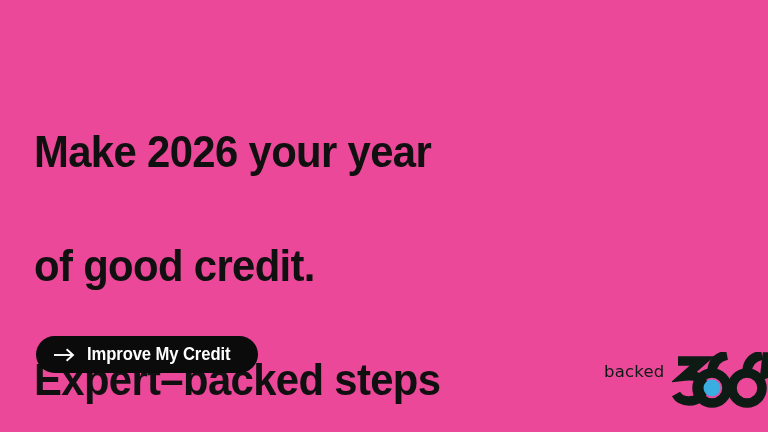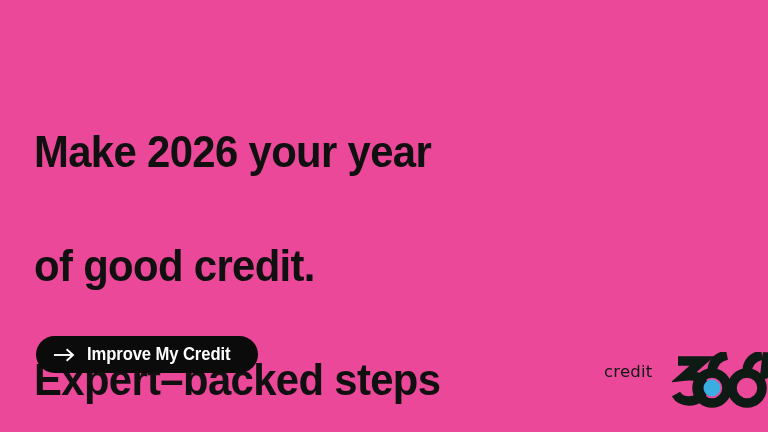--- a/index.html
+++ b/index.html
@@ -115,21 +115,21 @@
 
   <button id="cta-button">
     <svg id="cta-arrow" viewBox="0 0 22 14" aria-hidden="true">
       <path d="M1 7 H19.5" stroke="#ffffff" stroke-width="1.9" fill="none" stroke-linecap="butt"></path>
       <path d="M13.6 1.3 L20 7 L13.6 12.7" stroke="#ffffff" stroke-width="1.9" fill="none" stroke-linecap="butt" stroke-linejoin="miter"></path>
     </svg>
     <span id="cta-label">Improve My Credit</span>
   </button>
 
   <div id="logo">
-    <span id="logo-word">credit</span>
+    <span id="logo-word">backed</span>
     <svg id="logo-365" viewBox="0 0 110 62" aria-hidden="true">
       <g fill="none" stroke="#0e1a14" stroke-width="9.5" stroke-linecap="butt">
 
         <path d="M6 13 L30 13 L13 28 Q32 26 31 40 Q30 53 17 53 Q8 53 4 46"></path>
 
         <circle cx="40" cy="40" r="15"></circle>
         <path d="M40 25 Q40 10 55 7"></path>
 
         <circle cx="75" cy="40" r="15"></circle>
         <path d="M75 25 Q75 10 90 7"></path>

